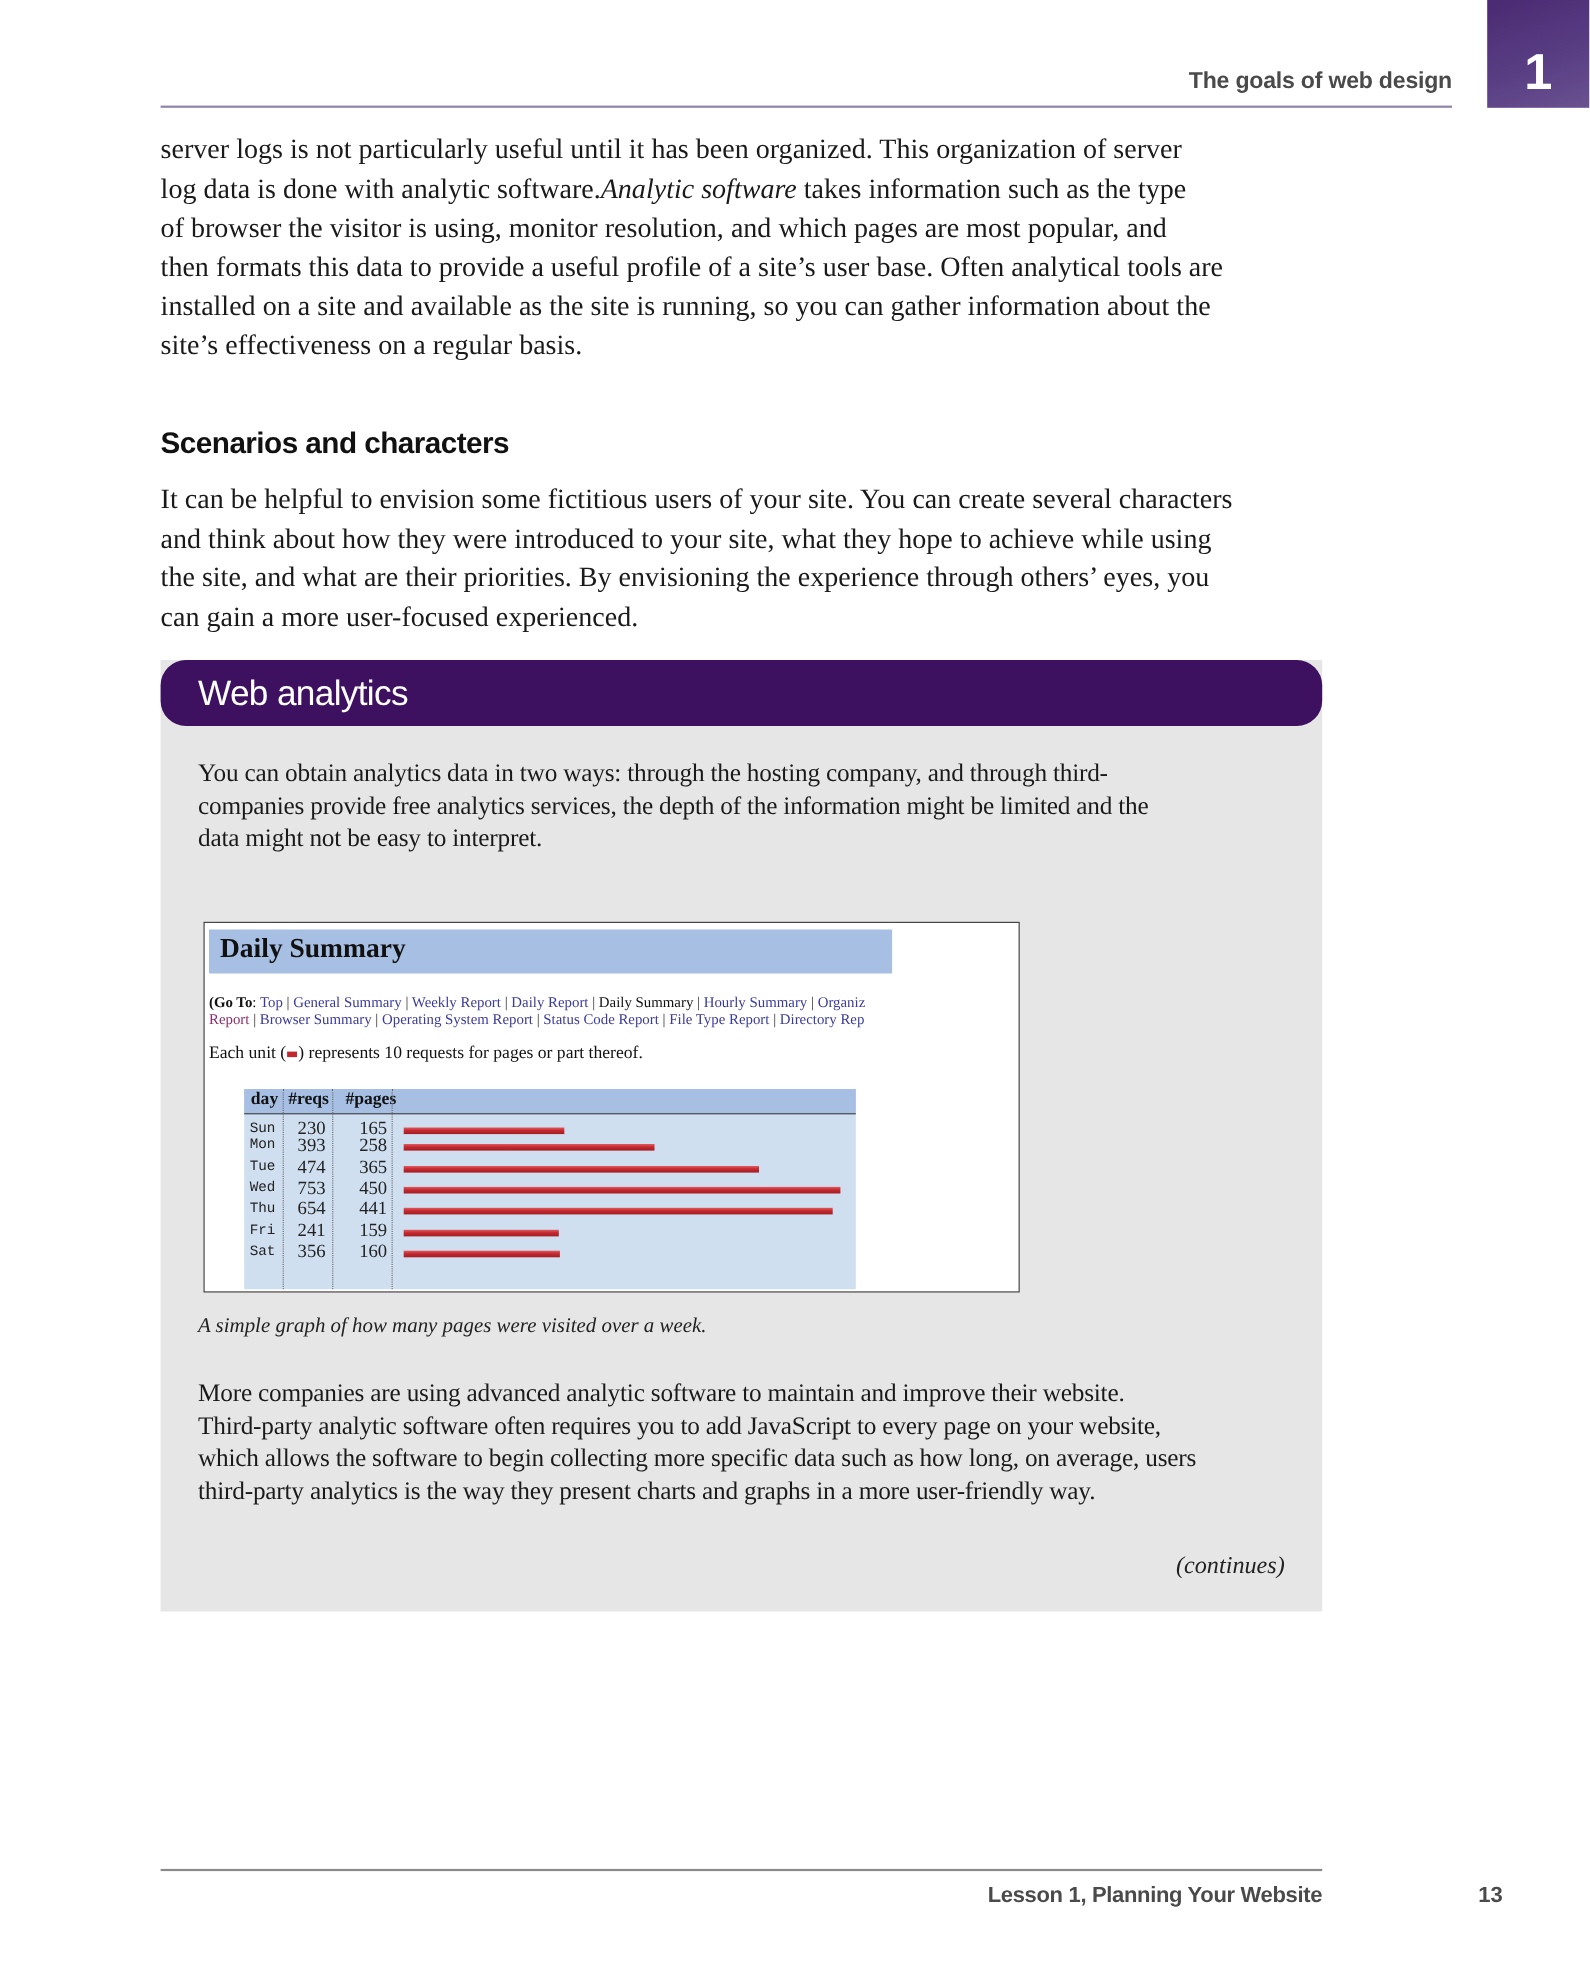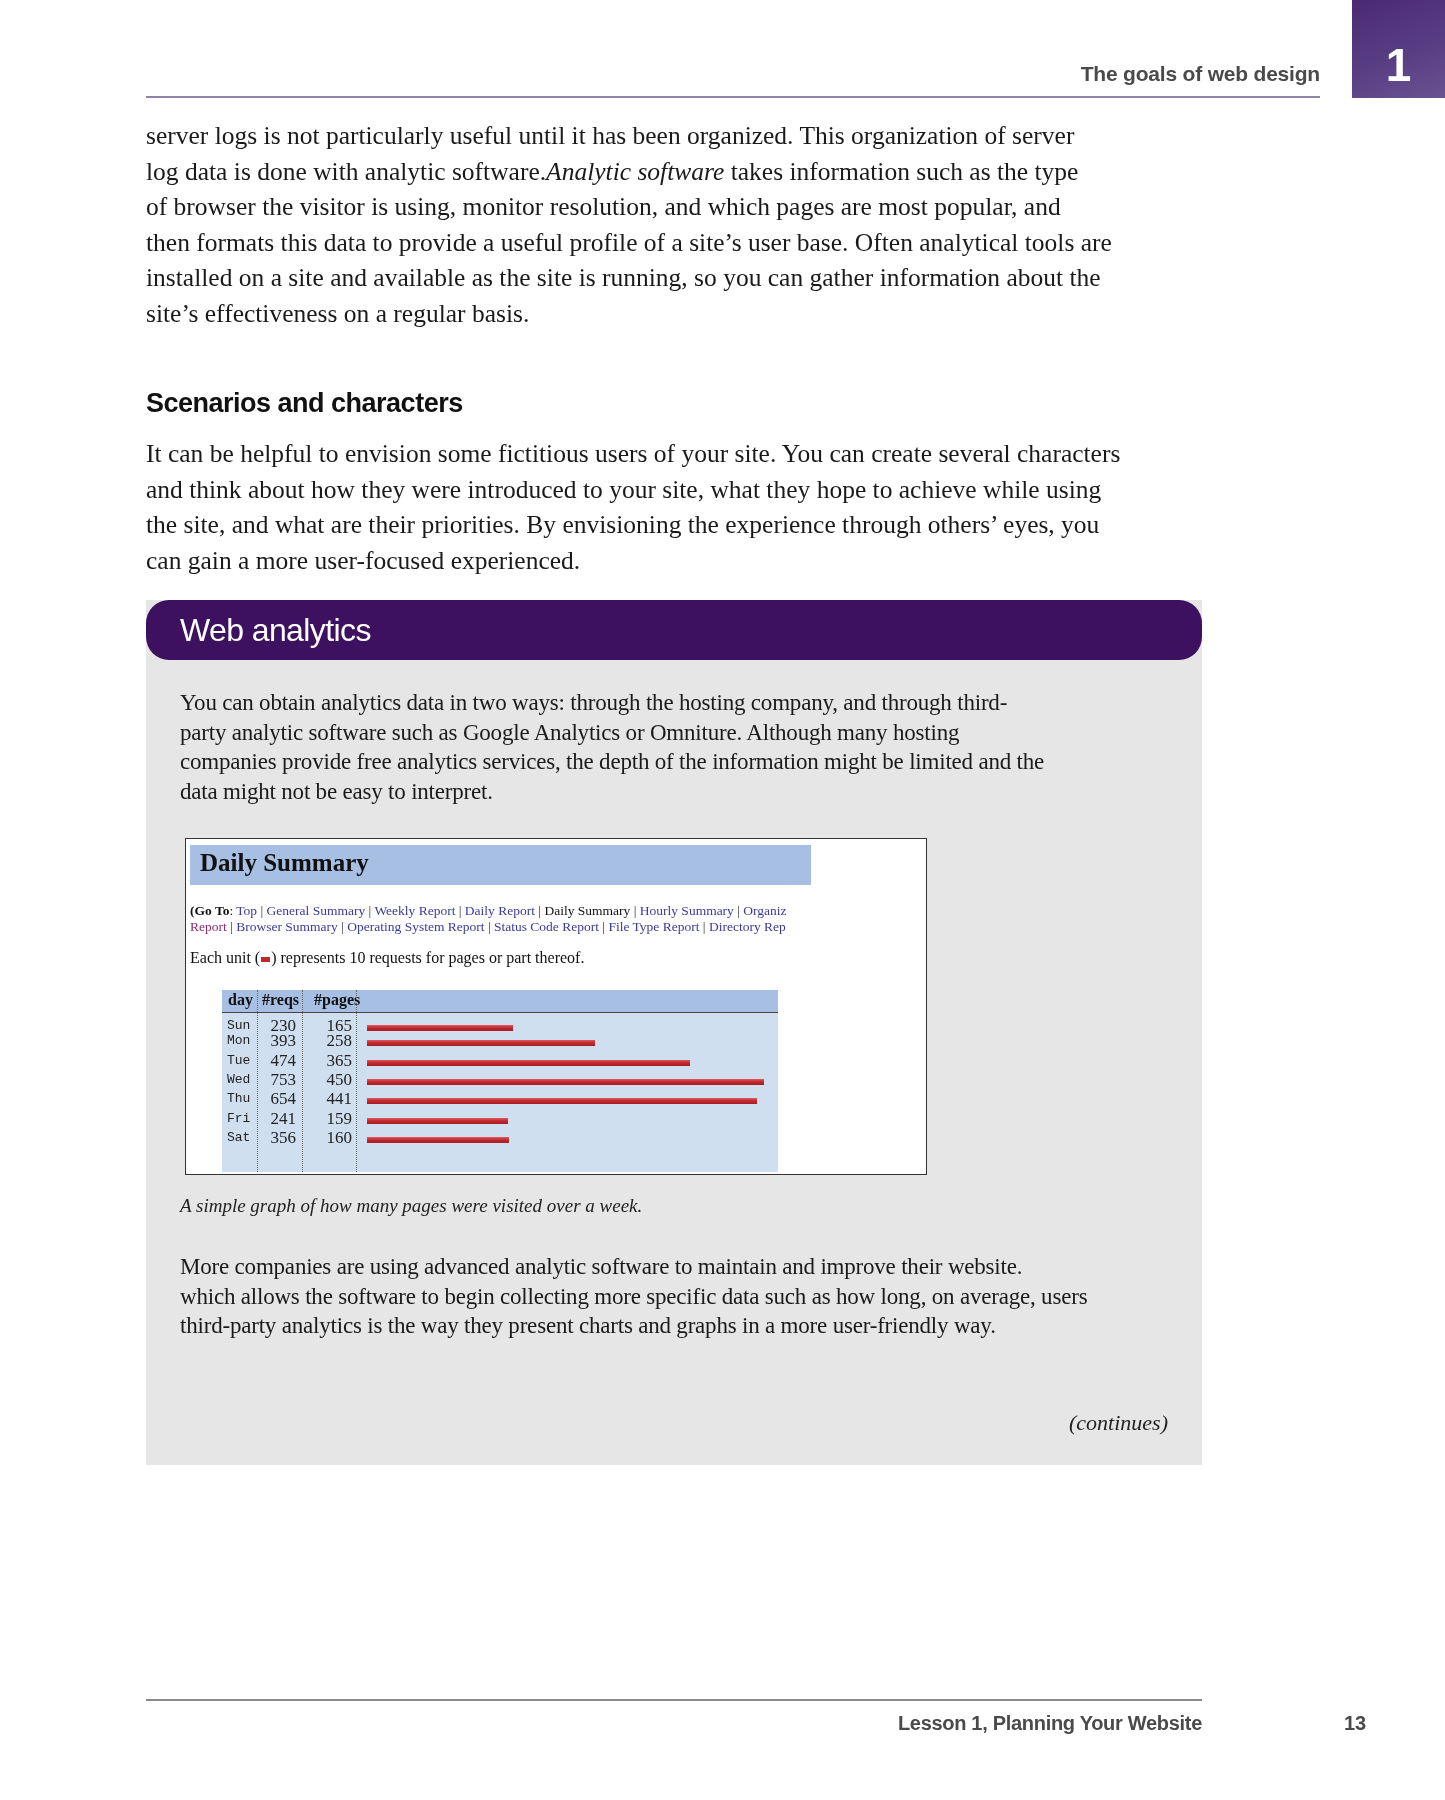--- a/index.html
+++ b/index.html
@@ -164,21 +164,20 @@
   <span class="line">can gain a more user-focused experienced.</span>
 </div>
 
 <div class="sidebar-box">
   <div class="sidebar-title-bar">
     <div class="sidebar-title">Web analytics</div>
   </div>
 
   <div id="sp1" class="sidebar-text">
     <span class="line">You can obtain analytics data in two ways: through the hosting company, and through third-</span>
-    <span class="line">party analytic software such as Google Analytics or Omniture. Although many hosting</span>
     <span class="line">companies provide free analytics services, the depth of the information might be limited and the</span>
     <span class="line">data might not be easy to interpret.</span>
   </div>
 
   <div class="shot">
     <div class="shot-header">
       <div class="shot-title">Daily Summary</div>
     </div>
     <div class="shot-nav">
       <span class="nav-line" id="nav-line-1"><span class="bold">(Go To</span><span class="cur">: </span><span class="">Top</span><span class="sep"> | </span><span class="">General Summary</span><span class="sep"> | </span><span class="">Weekly Report</span><span class="sep"> | </span><span class="">Daily Report</span><span class="sep"> | </span><span class="cur">Daily Summary</span><span class="sep"> | </span><span class="">Hourly Summary</span><span class="sep"> | </span><span class="">Organiz</span></span>
@@ -237,20 +236,21 @@
           <span class="cell-num cell-pages">160</span>
           <div class="bar" style="width: 142px;"></div>
         </div>
       </div>
   </div>
 
   <div class="caption">A simple graph of how many pages were visited over a week.</div>
 
   <div id="sp2" class="sidebar-text">
     <span class="line">More companies are using advanced analytic software to maintain and improve their website.</span>
+    <span class="line">Third-party analytic software often requires you to add JavaScript to every page on your website,</span>
     <span class="line">which allows the software to begin collecting more specific data such as how long, on average, users</span>
     <span class="line">third-party analytics is the way they present charts and graphs in a more user-friendly way.</span>
   </div>
   <div class="continues">(continues)</div>
 </div>
 
 <div class="foot-rule"></div>
 <div class="foot-text">Lesson 1, Planning Your Website</div>
 <div class="page-number">13</div>
 

